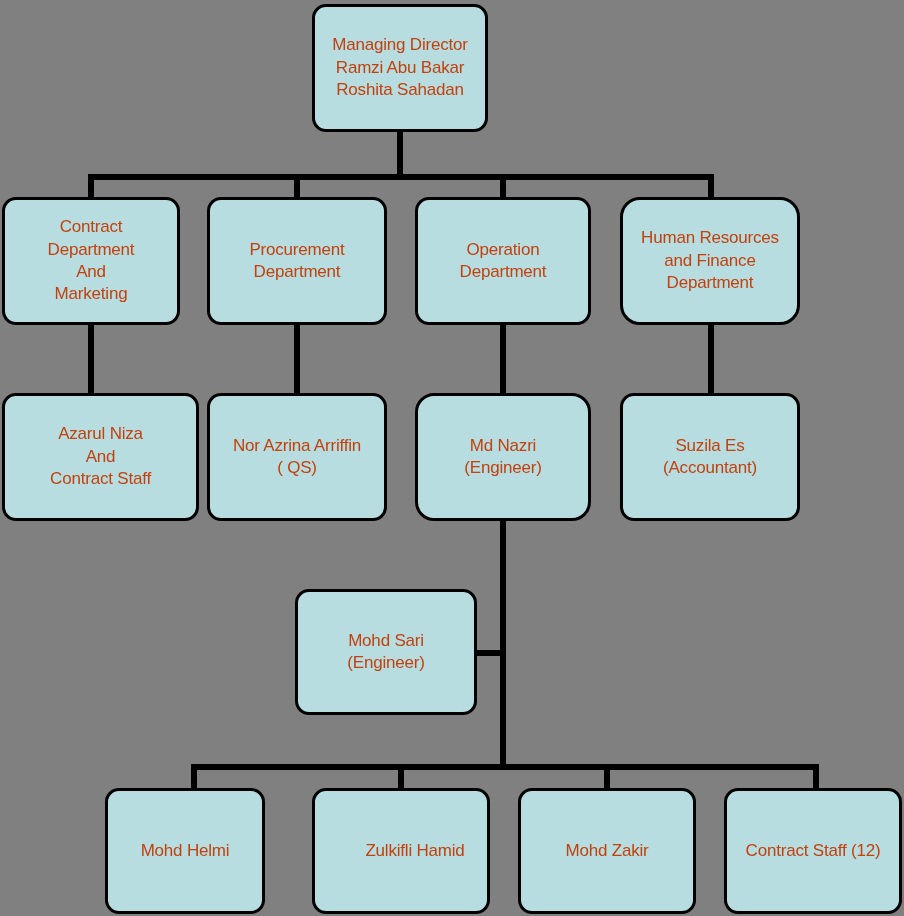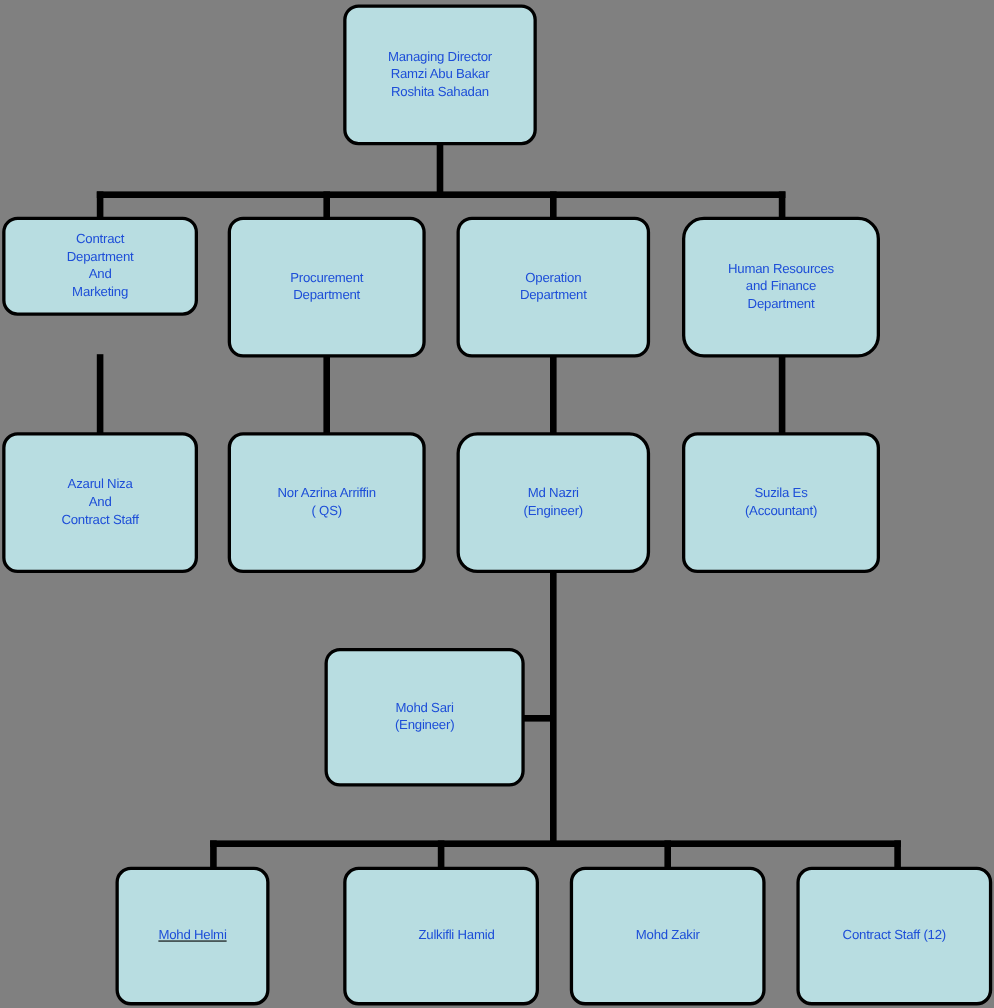--- a/index.html
+++ b/index.html
@@ -26,23 +26,23 @@
     border-radius: 14px;
     display: flex;
     align-items: center;
     justify-content: center;
     text-align: center;
     z-index: 2;
   }
   .node-label {
     display: block;
     font-family: "Liberation Sans", sans-serif;
-    font-size: 12px;
+    font-size: 17px;
     line-height: 1.32;
-    color: #1d4ed8;
+    color: #c2410c;
     white-space: pre-line;
     padding: 0 6px;
     letter-spacing: -0.2px;
   }
   .connector {
     position: absolute;
     background: #000000;
     z-index: 1;
   }
 </style>
@@ -71,21 +71,21 @@
   <div class="connector" style="left:398px; top:764px; width:6px; height:26px;"></div>
   <div class="connector" style="left:604px; top:764px; width:6px; height:26px;"></div>
   <div class="connector" style="left:813px; top:764px; width:6px; height:26px;"></div>
 
   <div class="node" style="left:312px; top:4px; width:176px; height:128px;">
     <span class="node-label">Managing Director
 Ramzi Abu Bakar
 Roshita Sahadan</span>
   </div>
 
-  <div class="node" style="left:2px; top:197px; width:178px; height:90px;">
+  <div class="node" style="left:2px; top:197px; width:178px; height:128px;">
     <span class="node-label">Contract
 Department
 And
 Marketing</span>
   </div>
 
   <div class="node" style="left:207px; top:197px; width:180px; height:128px;">
     <span class="node-label">Procurement
 Department</span>
   </div>
@@ -94,21 +94,21 @@
     <span class="node-label">Operation
 Department</span>
   </div>
 
   <div class="node" style="left:620px; top:197px; width:180px; height:128px;border-radius:20px;">
     <span class="node-label">Human Resources
 and Finance
 Department</span>
   </div>
 
-  <div class="node" style="left:2px; top:393px; width:178px; height:128px;">
+  <div class="node" style="left:2px; top:393px; width:197px; height:128px;">
     <span class="node-label">Azarul Niza
 And
 Contract Staff</span>
   </div>
 
   <div class="node" style="left:207px; top:393px; width:180px; height:128px;">
     <span class="node-label">Nor Azrina Arriffin
 ( QS)</span>
   </div>
 
@@ -120,21 +120,21 @@
   <div class="node" style="left:620px; top:393px; width:180px; height:128px;">
     <span class="node-label">Suzila Es
 (Accountant)</span>
   </div>
 
   <div class="node" style="left:295px; top:589px; width:182px; height:126px;">
     <span class="node-label">Mohd Sari
 (Engineer)</span>
   </div>
 
-  <div class="node" style="left:105px; top:788px; width:140px; height:126px;text-decoration:underline;">
+  <div class="node" style="left:105px; top:788px; width:160px; height:126px;">
     <span class="node-label">Mohd Helmi</span>
   </div>
 
   <div class="node" style="left:312px; top:788px; width:178px; height:126px;padding-left:28px;">
     <span class="node-label">Zulkifli  Hamid</span>
   </div>
 
   <div class="node" style="left:518px; top:788px; width:178px; height:126px;">
     <span class="node-label">Mohd Zakir</span>
   </div>

